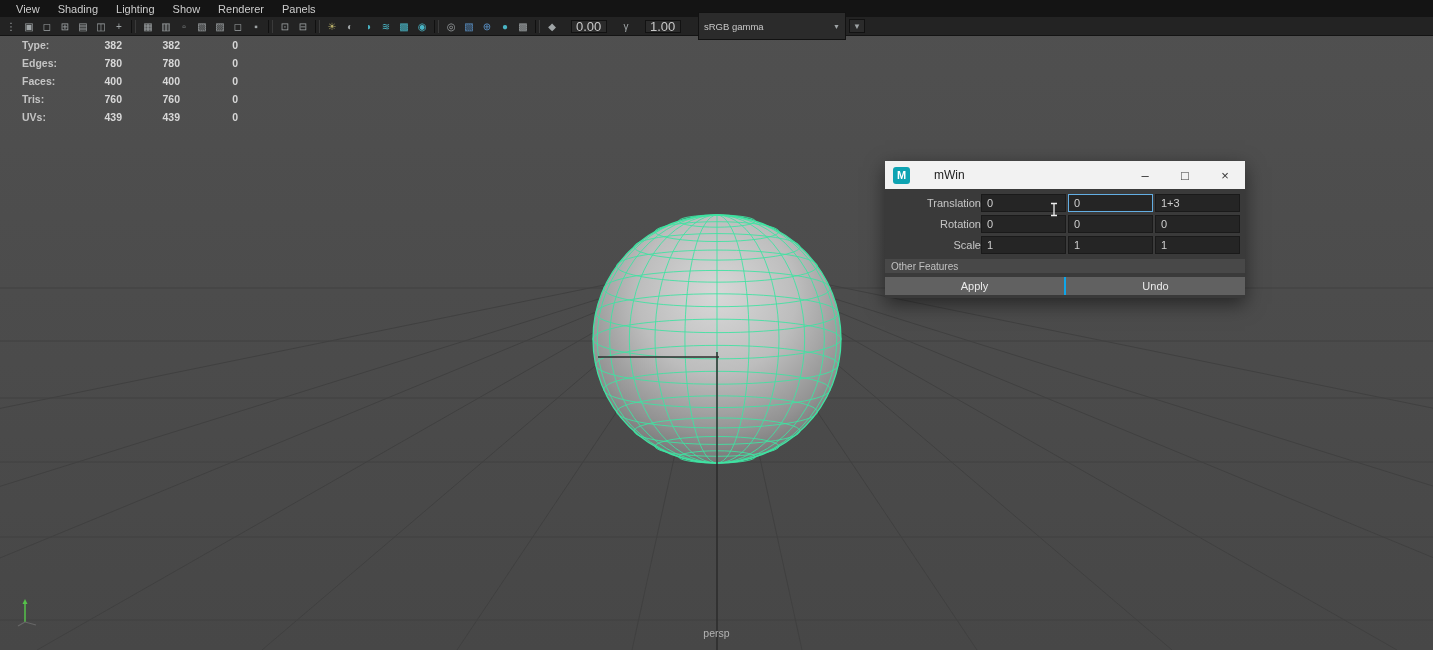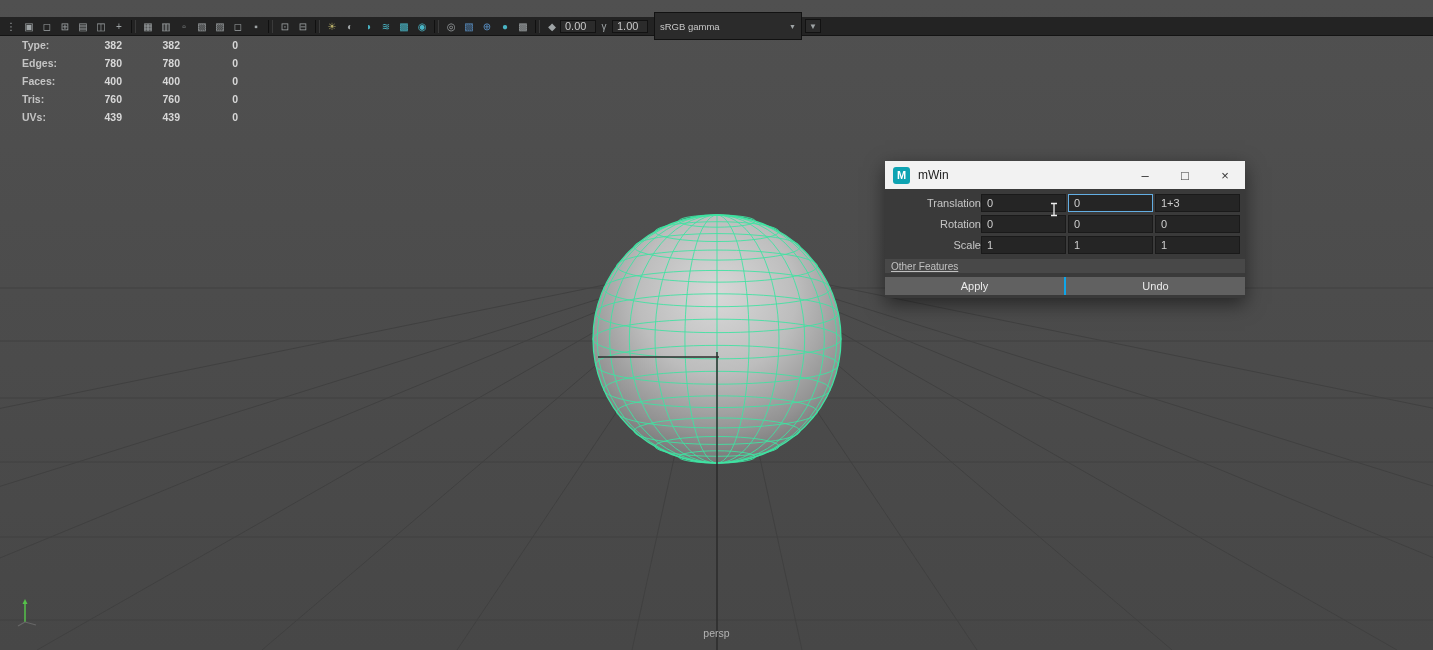--- a/index.html
+++ b/index.html
@@ -16,22 +16,22 @@
   
   .toolbar { position: absolute; left: 0; top: 17px; right: 0; height: 19px;
              background: #232323; border-bottom: 1px solid #141414;
              display: flex; align-items: center; padding-left: 3px; z-index: 6; }
   .tb-icons { display: flex; align-items: center; gap: 2px; }
   .tb-icon { width: 16px; height: 15px; display: flex; align-items: center;
              justify-content: center; font-size: 10px; color: #9fa4a6; cursor: default; }
   .tb-sep { width: 5px; height: 13px; border-left: 1px solid #101010;
             border-right: 1px solid #3a3a3a; margin: 0 2px; }
   .tb-field { width: 36px; height: 13px; background: #2b2b2b; border: 1px solid #121212;
-              color: #c8c8c8; font-size: 11px; display: flex; align-items: center;
-              padding-left: 4px; margin: 0 0; }
+              color: #c8c8c8; font-size: 13px; display: flex; align-items: center;
+              padding-left: 4px; margin: 0 11px; }
   .tb-select { width: 148px; height: 28px; background: #2b2b2b; border: 1px solid #121212;
                color: #c8c8c8; font-size: 9.5px; display: flex; align-items: center;
                justify-content: space-between; padding: 0 5px; margin-left: 6px; }
   .tb-caret { width: 16px; height: 14px; background: #2b2b2b; border: 1px solid #121212;
               color: #9fa4a6; font-size: 8px; display: flex; align-items: center;
               justify-content: center; margin-left: 3px; }
 
   
   .hud { position: absolute; left: 22px; top: 36px; z-index: 3;
          font-size: 10.5px; font-weight: bold; color: #c4c4c4; }
@@ -49,34 +49,34 @@
 
   
   .window { position: absolute; left: 885px; top: 161px; width: 360px;
             background: #3a3a3a; z-index: 10; font-size: 11px;
             box-shadow: 0 6px 18px rgba(0,0,0,.5); }
   .titlebar { height: 28px; background: #f2f2f2; display: flex; align-items: center;
               padding-left: 8px; }
   .maya-icon { width: 17px; height: 17px; background: #0ea3b2; border-radius: 3px;
                color: #fff; font-weight: bold; font-size: 11px; display: flex;
                align-items: center; justify-content: center; }
-  .win-title { margin-left: 8px; color: #1c1c1c; font-size: 12px; }
+  .win-title { margin-left: 24px; color: #1c1c1c; font-size: 12px; }
   .win-controls { margin-left: auto; display: flex; height: 100%; }
   .win-btn { width: 40px; display: flex; align-items: center; justify-content: center;
              color: #333; font-size: 13px; cursor: default; }
   .win-body { padding: 3px 0 3px 0; }
   .win-row { display: grid; grid-template-columns: 96px 87px 87px 87px;
              height: 21px; align-items: center; }
   .win-label { text-align: right; padding-right: 0; color: #c6c6c6; }
   .field { height: 18px; margin-right: 2px; background: #252525;
            border: 1px solid #1a1a1a; color: #cfcfcf; display: flex;
            align-items: center; padding-left: 5px; }
   .field.focused { border: 1px solid #63aee3; }
   .section-head { margin-top: 4px; height: 14px; background: #484848; color: #c0c0c0;
-                  font-size: 10px; display: flex; align-items: center; padding-left: 6px; text-decoration: underline; }
+                  font-size: 10px; display: flex; align-items: center; padding-left: 6px; }
   .normal-row { display: flex; align-items: center; height: 30px; }
   .normal-row .win-label { width: 96px; }
   .checkbox { width: 13px; height: 13px; background: #c9c9c9; border: 1px solid #6f6f6f;
               display: flex; align-items: center; justify-content: center;
               font-size: 10px; color: #1f1f1f; }
   .checkbox-label { margin-left: 7px; color: #c6c6c6; }
   .info-icon { margin-left: auto; margin-right: 30px; width: 17px; height: 17px;
                border: 2px solid #dedede; border-radius: 50%; display: flex;
                align-items: center; justify-content: center; color: #dedede;
                font-family: "DejaVu Serif", serif; font-style: italic; font-size: 11px; }
@@ -148,20 +148,28 @@
         <line x1="126" y1="7" x2="126" y2="255" stroke="#3fe3a2" stroke-width="1" opacity="0.88"></line>
         <circle cx="126" cy="131" r="124" fill="none" stroke="#3fe3a2" stroke-width="1.3"></circle>
       </g>
   </svg>
 
   <svg class="axes-svg" width="1433" height="650">
     <line x1="598" y1="357" x2="719" y2="357" stroke="#2f2f2f" stroke-width="1.5"></line>
     <line x1="717" y1="352" x2="717" y2="650" stroke="#2b2b2b" stroke-width="1.5"></line>
   </svg>
 
+  <div class="menubar">
+    <span class="mb-item">View</span>
+    <span class="mb-item">Shading</span>
+    <span class="mb-item">Lighting</span>
+    <span class="mb-item">Show</span>
+    <span class="mb-item">Renderer</span>
+    <span class="mb-item">Panels</span>
+  </div>
 
   <div class="toolbar">
     <span class="tb-icons">
         <span class="tb-icon">⋮</span>
         <span class="tb-icon">▣</span>
         <span class="tb-icon">◻</span>
         <span class="tb-icon">⊞</span>
         <span class="tb-icon">▤</span>
         <span class="tb-icon">◫</span>
         <span class="tb-icon">+</span>

